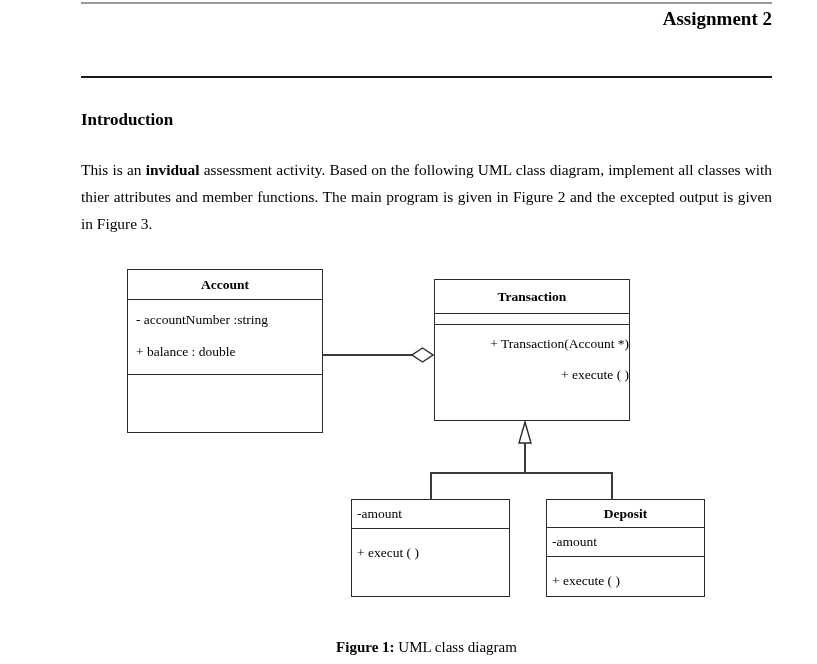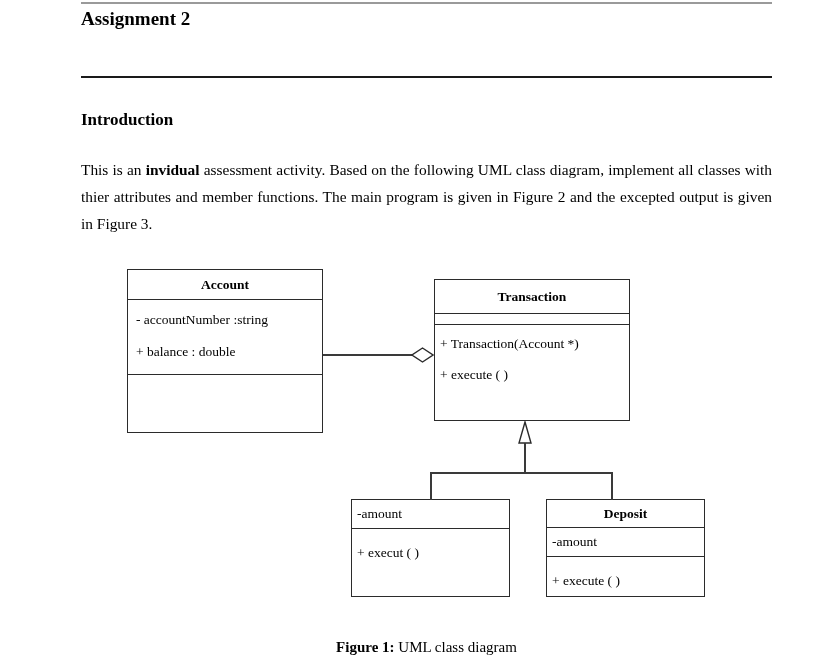--- a/index.html
+++ b/index.html
@@ -33,21 +33,21 @@
   .rule-bottom {
     position: absolute;
     left: 81px; top: 76px;
     width: 691px; height: 0;
     border-top: 2px solid #1a1a1a;
   }
   .doc-title {
     position: absolute;
     left: 81px; top: 6px;
     width: 691px;
-    text-align: left;
+    text-align: right;
     font-weight: bold;
     font-size: 19px;
     line-height: 25px;
   }
 
   
   .section-heading {
     position: absolute;
     left: 81px; top: 110px;
     font-weight: bold;
@@ -107,21 +107,21 @@
   #class-account .uml-attrs  { height: 75px; padding-top: 12px; }
   #class-account .uml-attrs .uml-row { padding-left: 8px; margin-bottom: 16px; }
   #class-account .uml-ops    { height: 55px; padding-top: 16px; }
   #class-account .uml-ops .uml-row { padding-left: 5px; }
 
   
   #class-transaction { left: 434px; top: 279px; width: 196px; height: 142px; }
   #class-transaction .uml-name  { height: 34px; }
   #class-transaction .uml-attrs { height: 11px; }
   #class-transaction .uml-ops   { height: 95px; padding-top: 11px; }
-  #class-transaction .uml-ops .uml-row { padding-left: 5px; margin-bottom: 15px; }
+  #class-transaction .uml-ops .uml-row { padding-left: 5px; margin-bottom: 15px; text-align: right; }
 
   
   #class-withdrawal { left: 351px; top: 499px; width: 159px; height: 98px; }
   #class-withdrawal .uml-name  { height: 28px; }
   #class-withdrawal .uml-attrs { height: 29px; padding-top: 6px; }
   #class-withdrawal .uml-ops   { height: 39px; padding-top: 16px; }
   #class-withdrawal .uml-row { padding-left: 5px; }
 
   
   #class-deposit { left: 546px; top: 499px; width: 159px; height: 98px; }

